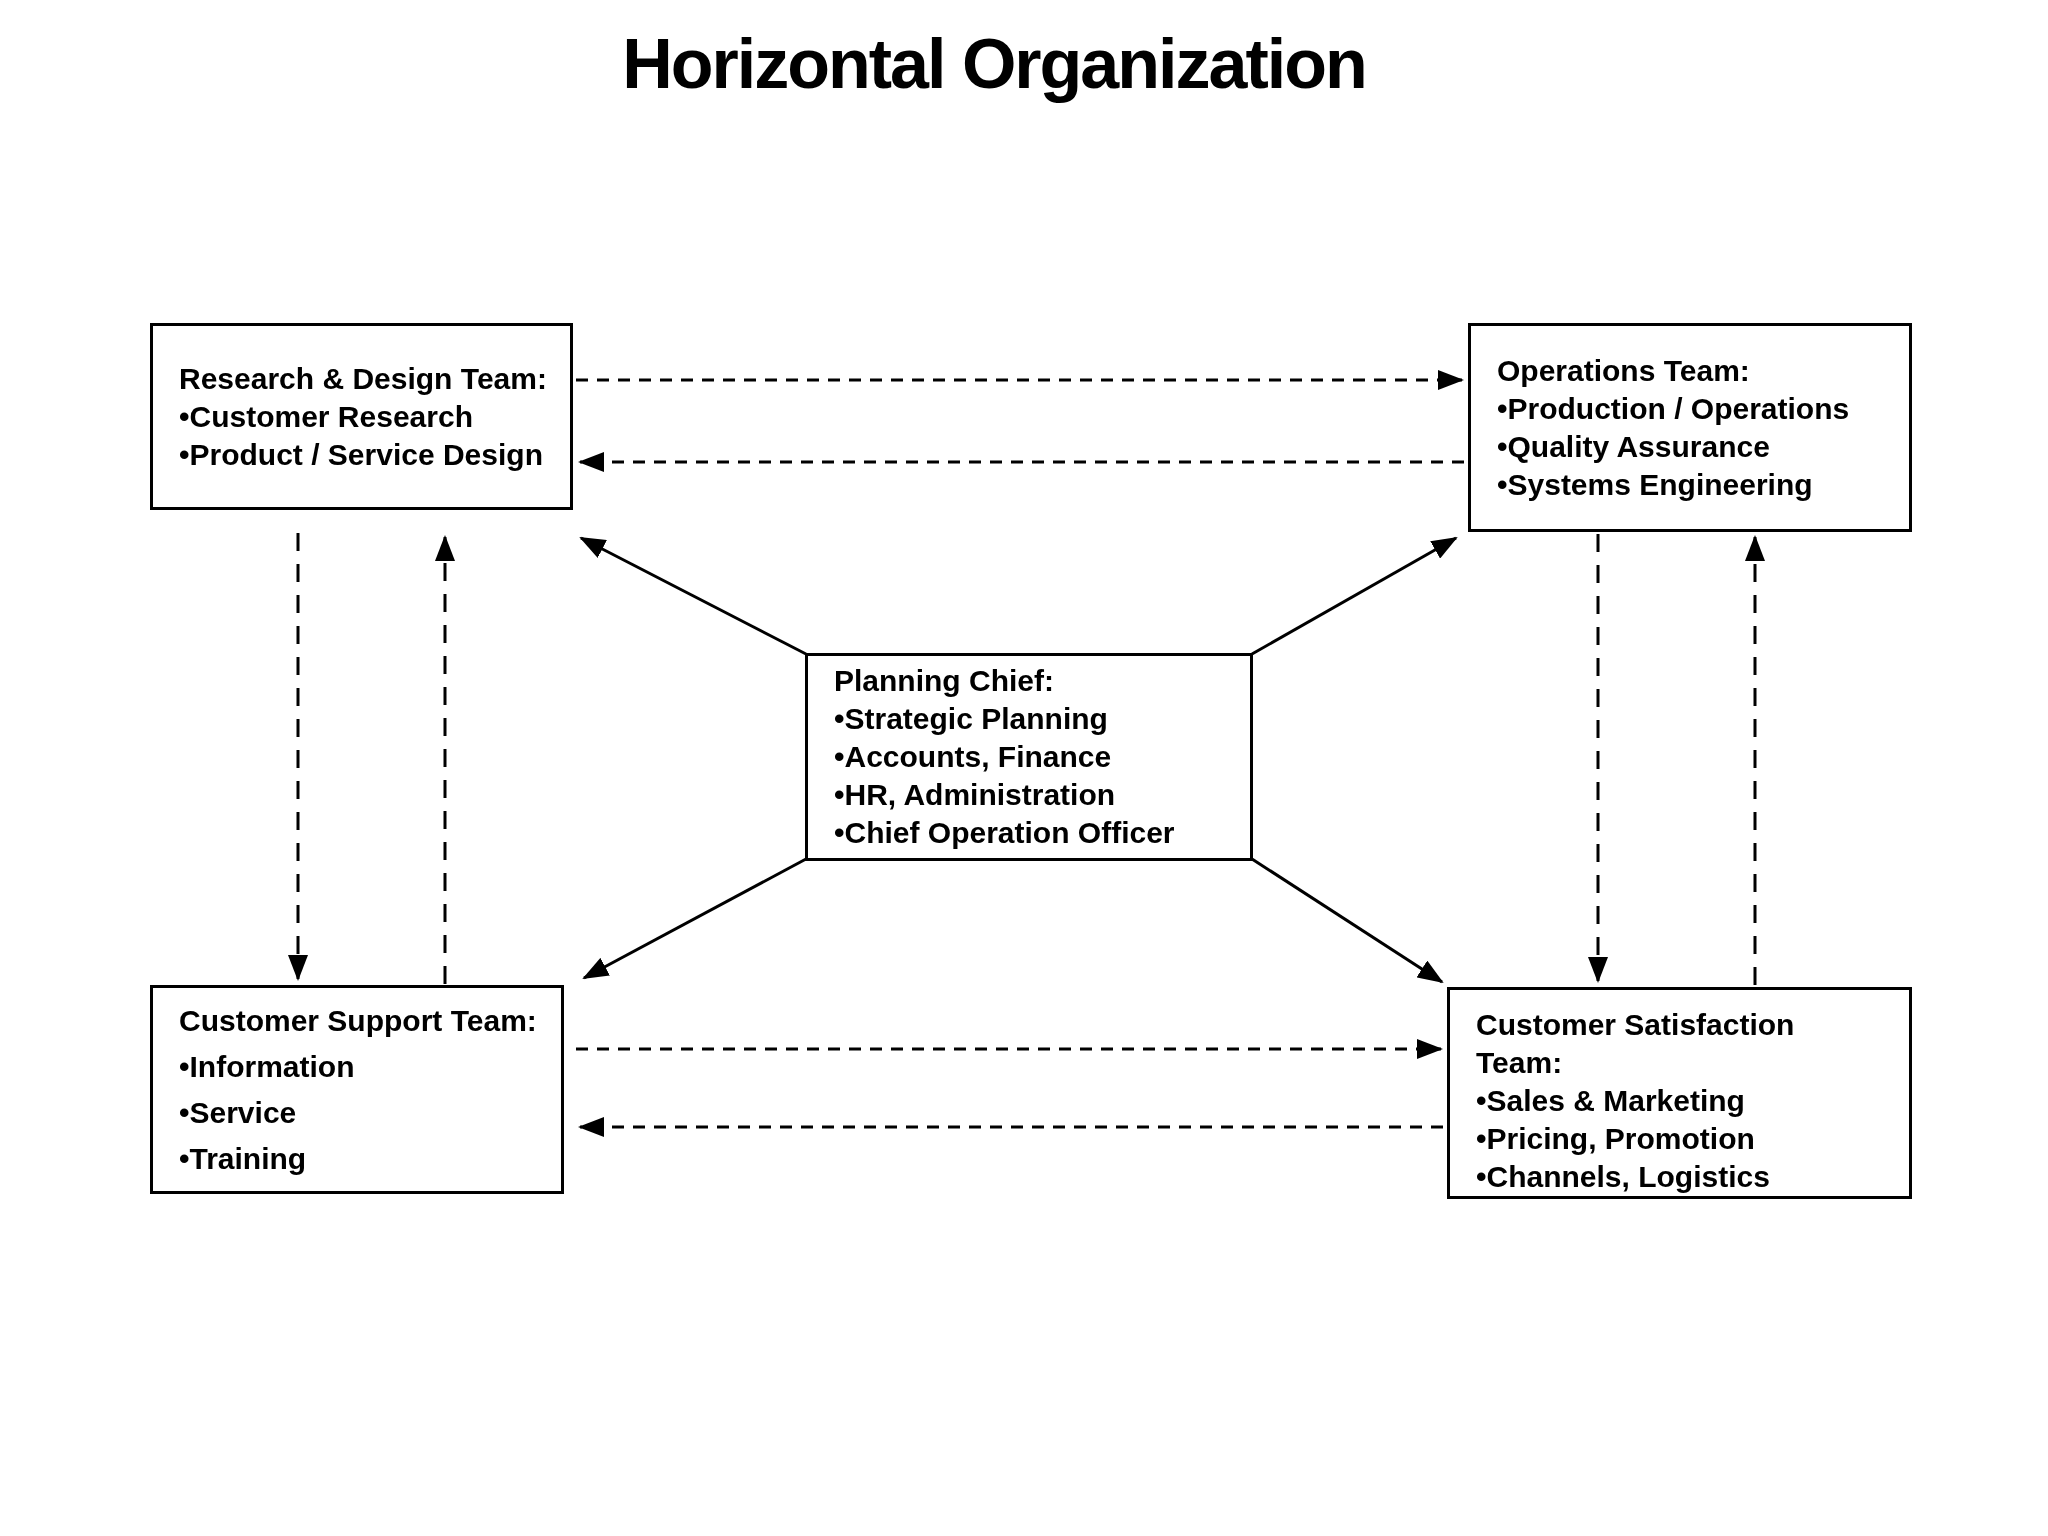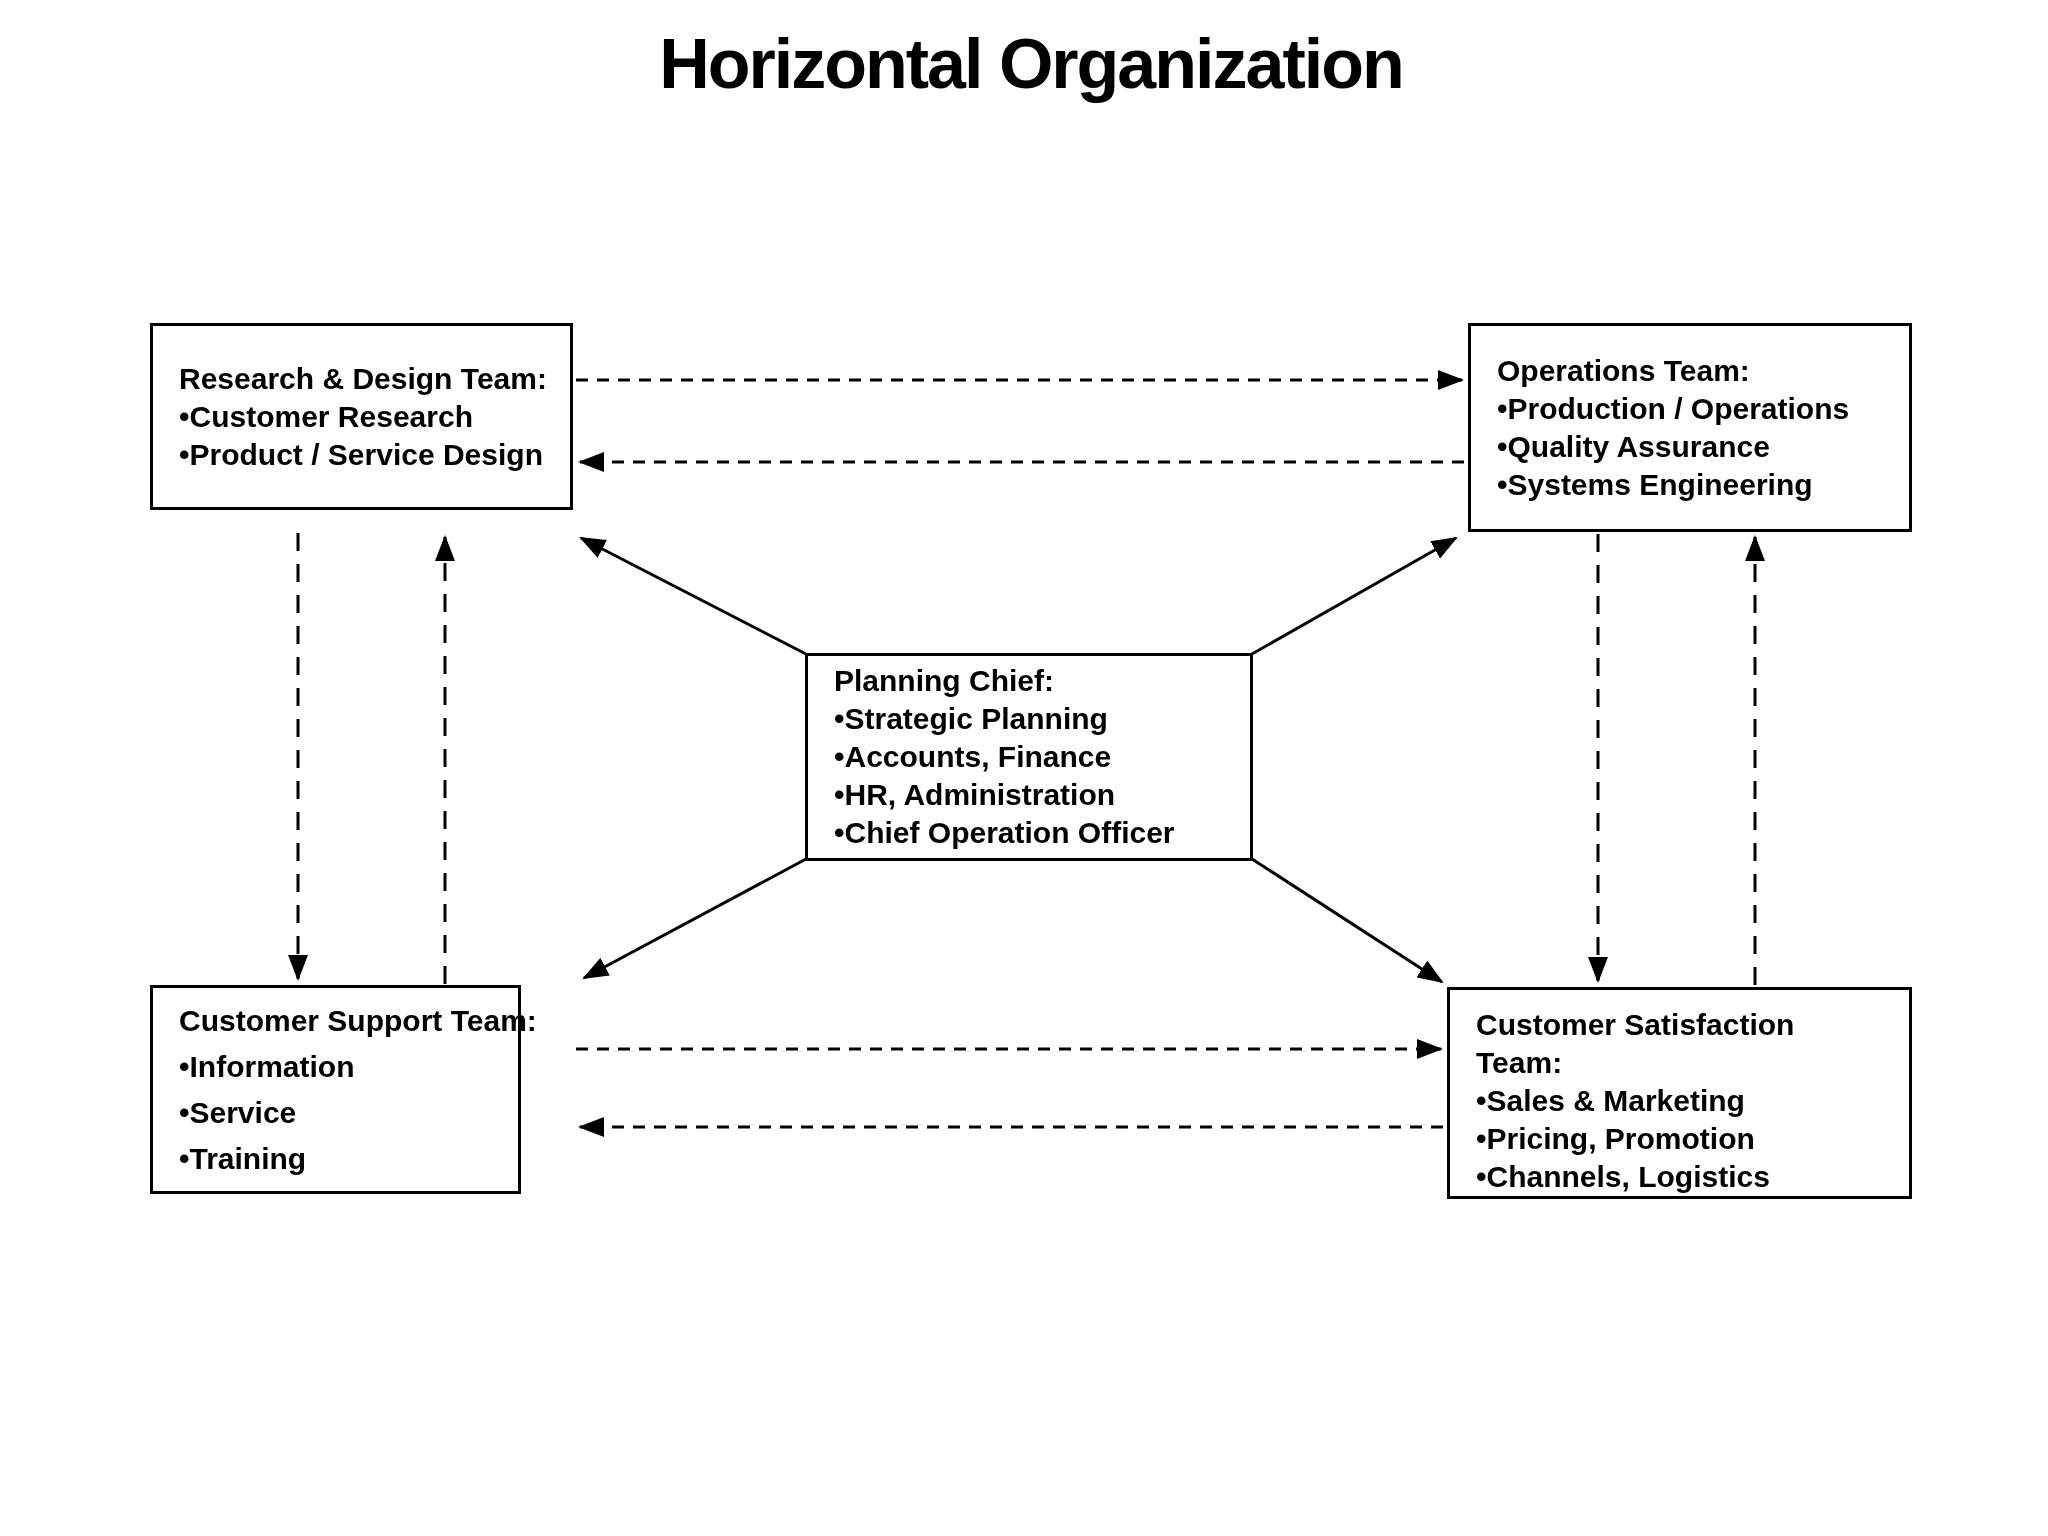--- a/index.html
+++ b/index.html
@@ -16,21 +16,20 @@
     font-family:"Liberation Sans", sans-serif;
   }
   #page-title{
     position:absolute;
     left:0;top:24px;width:1988px;
     text-align:center;
     font-weight:bold;
     font-size:70px;
     letter-spacing:-2px;
     color:var(--text);
-    padding-left:37px;
   }
   #connector-layer{
     position:absolute;left:0;top:0;width:2048px;height:1536px;
   }
   .conn{stroke:var(--line);stroke-width:3;fill:none;}
   .dash-h{stroke-dasharray:12 9;}
   .dash-v{stroke-dasharray:18 13;}
   .node{
     position:absolute;
     box-sizing:border-box;
@@ -45,21 +44,21 @@
   .node .line{
     font-weight:bold;
     font-size:30px;
     line-height:38px;
     white-space:nowrap;
     color:var(--text);
   }
   #node-research{left:150px;top:323px;width:423px;height:187px;}
   #node-operations{left:1468px;top:323px;width:444px;height:209px;}
   #node-planning{left:805px;top:653px;width:448px;height:208px;}
-  #node-support{left:150px;top:985px;width:371px;height:209px;gap:8px;}
+  #node-support{left:150px;top:985px;width:414px;height:209px;gap:8px;}
   #node-satisfaction{
     left:1447px;top:987px;width:465px;height:212px;
     justify-content:flex-end;
     padding-top:18px;
     overflow:visible;
   }
 </style>
 </head>
 <body>
 

